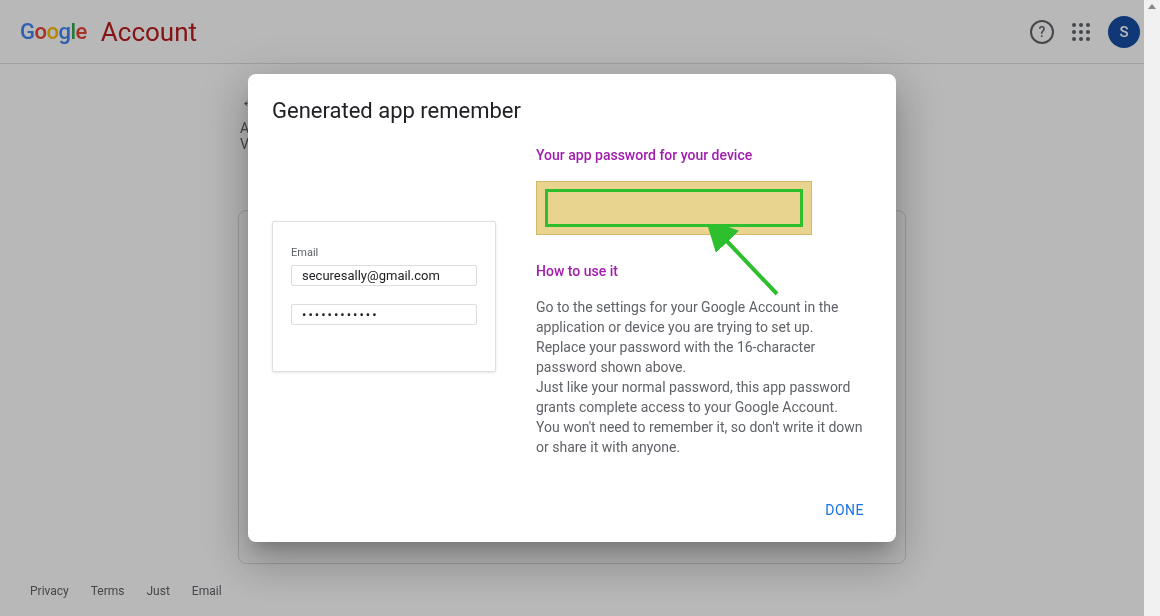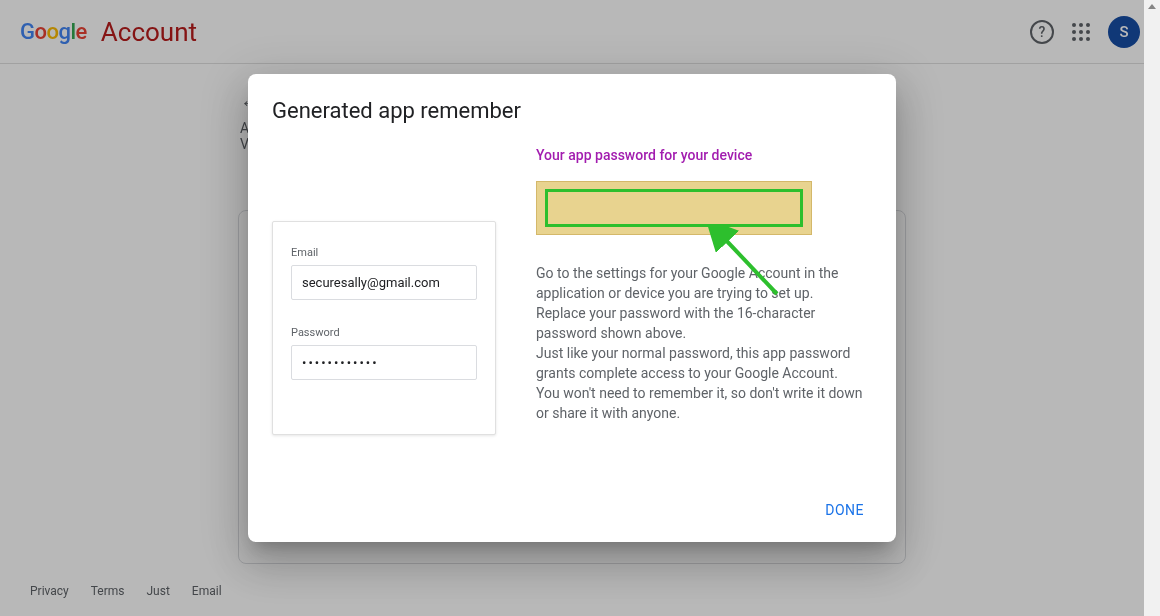--- a/index.html
+++ b/index.html
@@ -180,24 +180,24 @@
     .field-label {
       font-size: 11px;
       color: #5f6368;
       margin-bottom: 6px;
       display: block;
     }
     .field-input {
       width: 100%;
       border: 1px solid #dadce0;
       border-radius: 2px;
-      padding: 9px 10px;
+      padding: 2px 10px;
       font-size: 13px;
       color: #202124;
-      margin-bottom: 26px;
+      margin-bottom: 18px;
     }
     .password-dots {
       font-size: 13px;
       letter-spacing: 2px;
       color: #202124;
     }
     .right-panel {
       flex: 1;
       padding-right: 8px;
     }
@@ -311,35 +311,35 @@
   <div class="scrollbar-arrow"></div>
 </div>
 
 <div class="dialog">
   <h1 class="dialog-title">Generated app remember</h1>
   <div class="dialog-body">
     <div class="left-panel">
       <div class="email-card">
         <label class="field-label">Email</label>
         <input class="field-input" type="text" readonly="" value="securesally@gmail.com" style="">
-        <label class="field-label">Password</label>
         <div class="field-input password-dots">••••••••••••</div>
       </div>
     </div>
     <div class="right-panel">
       <div class="section-heading">Your app password for your device</div>
       <div class="password-box-outer">
         <div class="password-box-inner"></div>
         <svg class="arrow-annotation" viewBox="0 0 90 90">
           <defs>
             <marker id="arrowhead" markerWidth="8" markerHeight="8" refX="2" refY="4" orient="auto">
               <polygon points="0 0, 8 4, 0 8" fill="#2DBF2D"></polygon>
             </marker>
           </defs>
           <line x1="70" y1="70" x2="15" y2="12" stroke="#2DBF2D" stroke-width="4" marker-end="url(#arrowhead)"></line>
         </svg>
       </div>
+      <div class="section-heading">How to use it</div>
       <div class="instructions" style="white-space: pre-line;">Go to the settings for your Google Account in the application or device you are trying to set up. Replace your password with the 16-character password shown above.
 Just like your normal password, this app password grants complete access to your Google Account. You won't need to remember it, so don't write it down or share it with anyone.</div>
     </div>
   </div>
   <button class="done-button">DONE</button>
 </div>
 
 </body></html>

